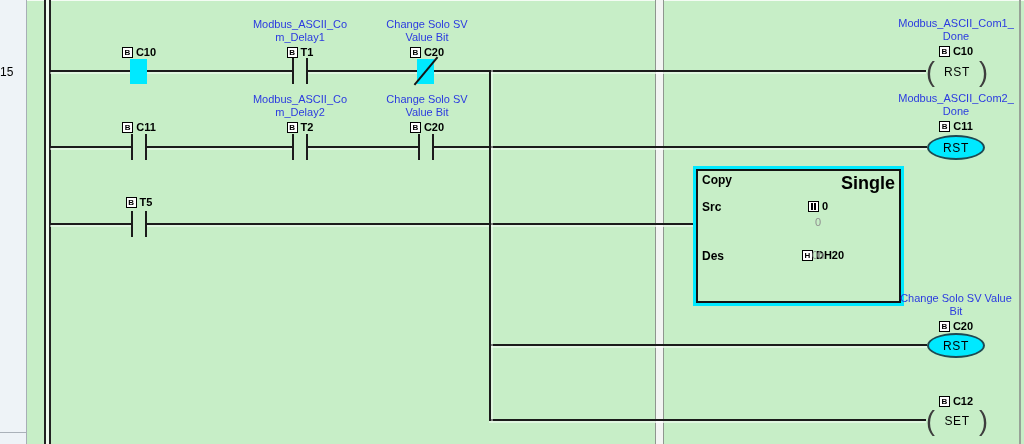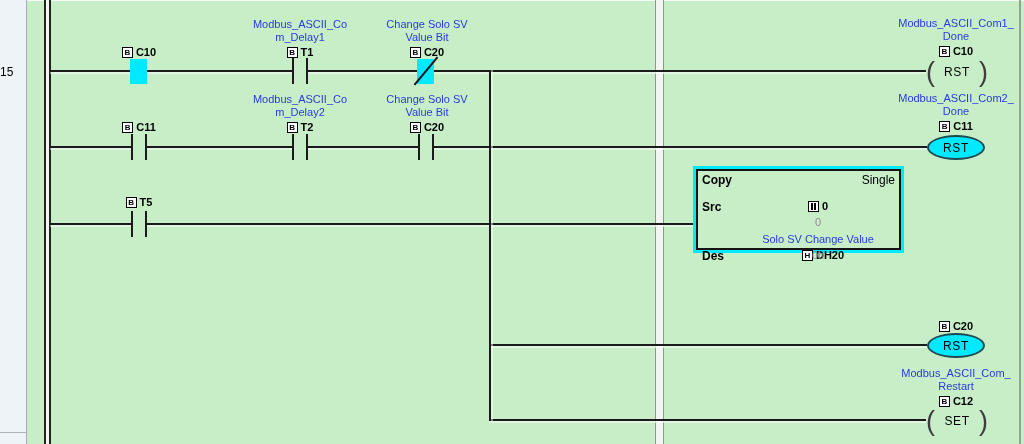--- a/index.html
+++ b/index.html
@@ -23,21 +23,21 @@
   .leg{position:absolute;top:0;width:2px;height:26px;background:#1b1b1b;}
   .on-block{position:absolute;background:#00e9ff;}
   .coil-open{position:absolute;width:62px;height:28px;display:flex;align-items:center;
              justify-content:space-between;color:#000;}
   .coil-open .paren{font-size:27px;line-height:26px;color:#3d3d3d;font-weight:400;}
   .coil-open .op{font-size:12px;letter-spacing:.6px;}
   .coil-on{position:absolute;width:58px;height:25px;background:#00e9ff;border:2px solid #1e4a52;
            border-radius:50%;display:flex;align-items:center;justify-content:center;
            font-size:12px;letter-spacing:.6px;color:#000;box-sizing:border-box;}
   .bold12{font-weight:bold;font-size:12px;color:#000;}
-  .norm12{font-weight:normal;font-size:12px;color:#000;}
+  .norm12{font-weight:bold;font-size:18px;color:#000;}
   .grayval{position:absolute;color:#8f8f8f;font-size:11px;text-align:center;}
 </style>
 </head>
 <body>
 
 <div id="canvas">
 
   <div style="position:absolute;left:0;top:0;width:26px;height:444px;background:#eef3f7;border-right:1px solid #a7aeb6;"></div>
   <div style="position:absolute;left:0;top:65px;width:21px;text-align:left;font-size:12px;color:#000;">15</div>
   <div style="position:absolute;left:0;top:432px;width:26px;height:1px;background:#aab1b9;"></div>
@@ -143,38 +143,35 @@
 
   <div class="dev" style="left:49px;top:196px;width:180px;">
     <span class="dev-icon">B</span>
     <span>T5</span>
   </div>
   <div class="contact" style="left:129px;top:211px;">
     <div class="leg" style="left:2px;"></div>
     <div class="leg" style="left:16px;"></div>
   </div>
 
-  <div style="position:absolute;left:693px;top:166px;width:211px;height:87px;background:#00e9ff;">
+  <div style="position:absolute;left:693px;top:166px;width:211px;height:140px;background:#00e9ff;">
     <div style="position:absolute;left:3px;top:3px;right:3px;bottom:3px;background:#c7eec7;border:2px solid #141414;">
       <div class="bold12" style="position:absolute;left:4px;top:2px;">Copy</div>
       <div class="norm12" style="position:absolute;right:4px;top:2px;">Single</div>
 
       <div class="bold12" style="position:absolute;left:4px;top:29px;">Src</div>
       <div class="dev" style="left:70px;top:29px;width:100px;">
         <span class="dev-icon word-icon">
             <i></i>
             <i></i>
           </span>
         <span>0</span>
       </div>
       <div class="grayval" style="left:70px;top:45px;width:100px;">0</div>
 
-      <div class="lbl" style="left:30px;top:62px;width:180px;">
-        <span>Solo SV Change Value</span>
-      </div>
       <div class="bold12" style="position:absolute;left:4px;top:78px;">Des</div>
       <div class="dev" style="left:70px;top:78px;width:110px;">
         <span class="dev-icon">H</span>
         <span>DH20</span>
       </div>
       <div class="grayval" style="left:70px;top:78px;width:100px;">0h</div>
     </div>
   </div>
 
   <div class="lbl" style="left:891px;top:17px;width:130px;">
@@ -196,32 +193,32 @@
       <span>Done</span>
   </div>
   <div class="dev" style="left:891px;top:120px;width:130px;">
     <span class="dev-icon">B</span>
     <span>C11</span>
   </div>
   <div class="coil-on" style="left:927px;top:135px;">
     <span>RST</span>
   </div>
 
+  <div class="lbl" style="left:891px;top:292px;width:130px;">
+    <span>Change Solo SV Value</span>
+      <span>Bit</span>
+  </div>
   <div class="dev" style="left:891px;top:320px;width:130px;">
     <span class="dev-icon">B</span>
     <span>C20</span>
   </div>
   <div class="coil-on" style="left:927px;top:333px;">
     <span>RST</span>
   </div>
 
-  <div class="lbl" style="left:891px;top:367px;width:130px;">
-    <span>Modbus_ASCII_Com_</span>
-      <span>Restart</span>
-  </div>
   <div class="dev" style="left:891px;top:395px;width:130px;">
     <span class="dev-icon">B</span>
     <span>C12</span>
   </div>
   <div class="coil-open" style="left:926px;top:407px;">
     <span class="paren">(</span>
     <span class="op">SET</span>
     <span class="paren">)</span>
   </div>
 

